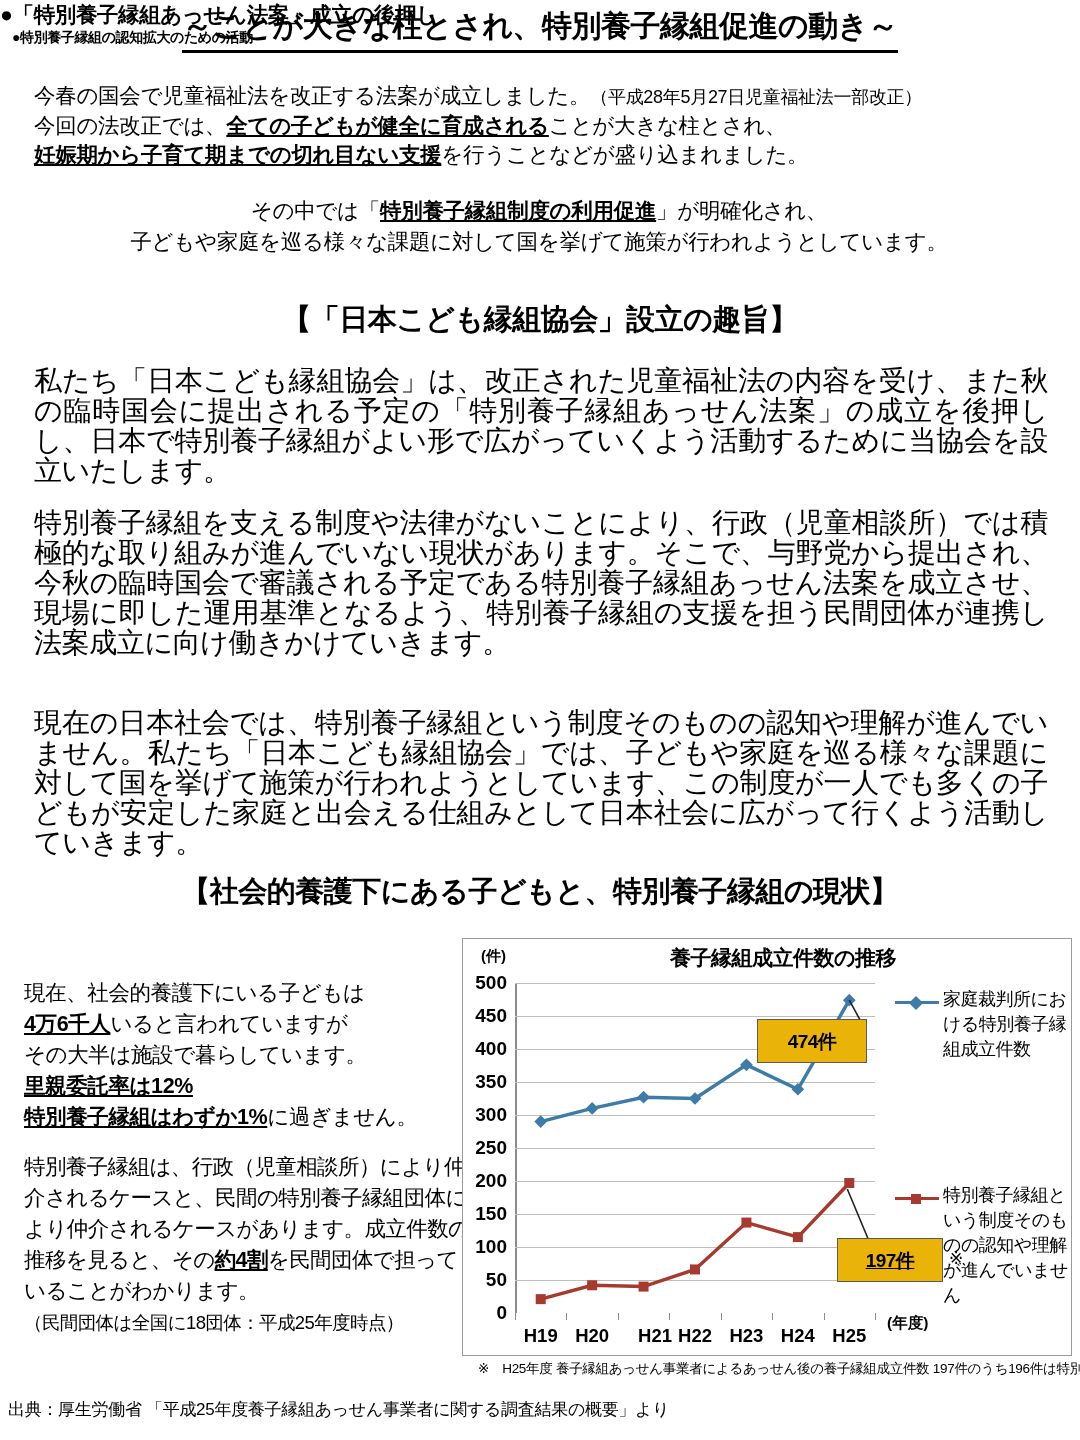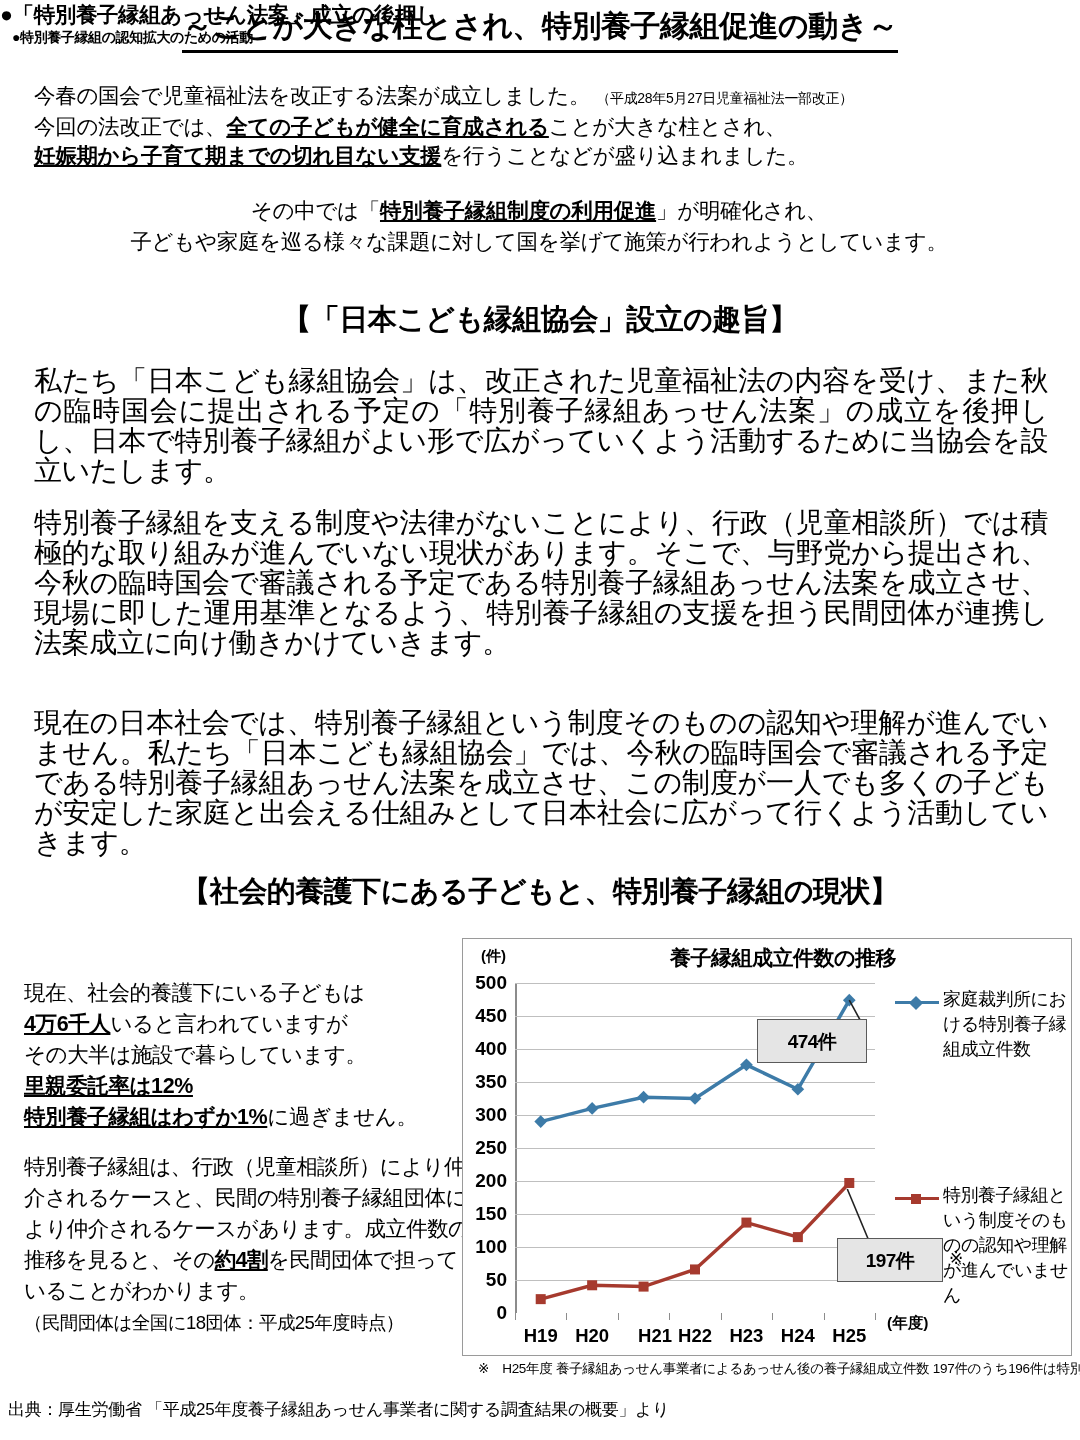--- a/index.html
+++ b/index.html
@@ -33,21 +33,21 @@
   }
 
   
   .intro {
     position: absolute;
     top: 82px; left: 34px; width: 1010px;
     font-size: 21.5px;
     line-height: 29px;
     letter-spacing: -0.3px;
   }
-  .intro .small { font-size: 14px; margin-left: 6px; }
+  .intro .small { font-size: 18px; }
 
   .mid-block {
     position: absolute;
     top: 196px; left: 34px; width: 1010px;
     font-size: 21.5px;
     line-height: 31px;
     letter-spacing: -0.3px;
     text-align: center;
   }
 
@@ -180,32 +180,32 @@
     position: absolute;
     left: 424px; top: 374px;
     font-size: 15.5px;
     font-weight: bold;
   }
 
   
   .callout {
     position: absolute;
     border: 1.6px solid #5a5a5a;
-    background: #e5e5e5;
+    background: #eab308;
     font-size: 19px;
     font-weight: bold;
     text-align: center;
     line-height: 1;
     display: flex;
     align-items: center;
     justify-content: center;
     letter-spacing: -0.5px;
   }
   #callout-474 { left: 242px; top: 36px; width: 108px; height: 42px; }
-  #callout-197 { left: 322px; top: 255px; width: 104px; height: 42px; }
+  #callout-197 { left: 322px; top: 255px; width: 104px; height: 42px; text-decoration: underline; }
   .asterisk-mark {
     position: absolute;
     left: 434px; top: 265px;
     font-size: 17px;
   }
 
   
   .legend {
     position: absolute;
     left: 432px; top: 48px;
@@ -263,21 +263,21 @@
 </div>
 
 <div class="sec-head" id="sec-head-1">【「日本こども縁組協会」設立の趣旨】</div>
 
 <div class="para" id="para-purpose">私たち「日本こども縁組協会」は、改正された児童福祉法の内容を受け、また秋の臨時国会に提出される予定の「特別養子縁組あっせん法案」の成立を後押しし、日本で特別養子縁組がよい形で広がっていくよう活動するために当協会を設立いたします。</div>
 
 <div id="bullet-1">●「特別養子縁組あっせん法案」成立の後押し</div>
 <div class="para" id="para-1">特別養子縁組を支える制度や法律がないことにより、行政（児童相談所）では積極的な取り組みが進んでいない現状があります。そこで、与野党から提出され、今秋の臨時国会で審議される予定である特別養子縁組あっせん法案を成立させ、現場に即した運用基準となるよう、特別養子縁組の支援を担う民間団体が連携し法案成立に向け働きかけていきます。</div>
 
 <div id="bullet-2">●特別養子縁組の認知拡大のための活動</div>
-<div class="para" id="para-2">現在の日本社会では、特別養子縁組という制度そのものの認知や理解が進んでいません。私たち「日本こども縁組協会」では、今秋の臨時国会で審議される予定である特別養子縁組あっせん法案を成立させ、この制度が一人でも多くの子どもが安定した家庭と出会える仕組みとして日本社会に広がって行くよう活動していきます。</div>
+<div class="para" id="para-2">現在の日本社会では、特別養子縁組という制度そのものの認知や理解が進んでいません。私たち「日本こども縁組協会」では、子どもや家庭を巡る様々な課題に対して国を挙げて施策が行われようとしています、この制度が一人でも多くの子どもが安定した家庭と出会える仕組みとして日本社会に広がって行くよう活動していきます。</div>
 
 <div class="sec-head" id="sec-head-2">【社会的養護下にある子どもと、特別養子縁組の現状】</div>
 
 <div class="left-col-a">
   <div>現在、社会的養護下にいる子どもは</div>
   <div><span class="ub">4万6千人</span><span>いると言われていますが</span></div>
   <div>その大半は施設で暮らしています。</div>
   <div><span class="ub">里親委託率は12%</span></div>
   <div><span class="ub">特別養子縁組はわずか1%</span><span>に過ぎません。</span></div>
 </div>

